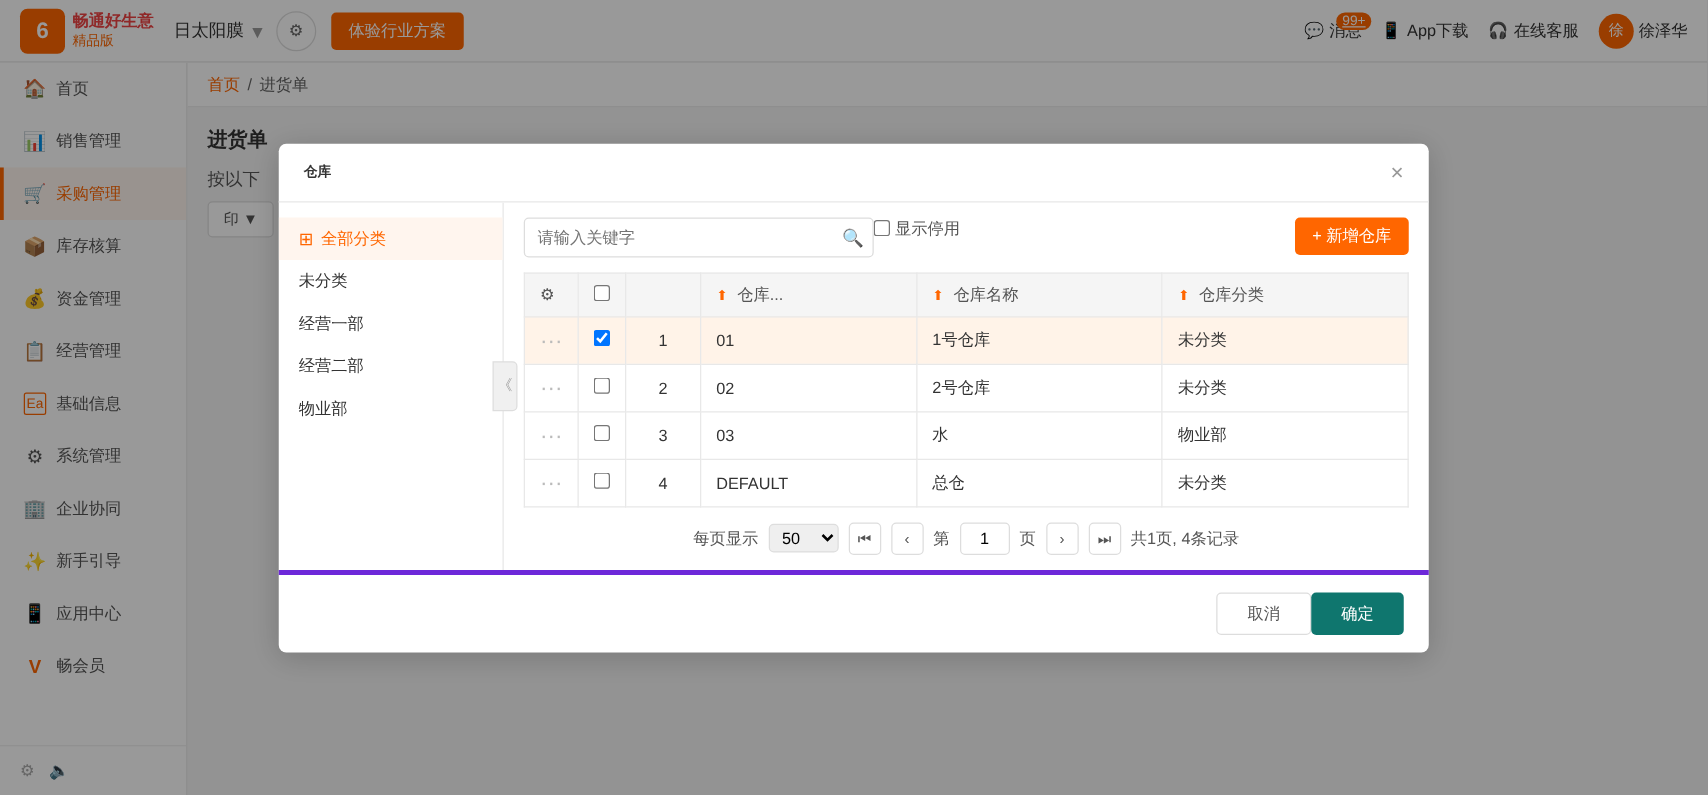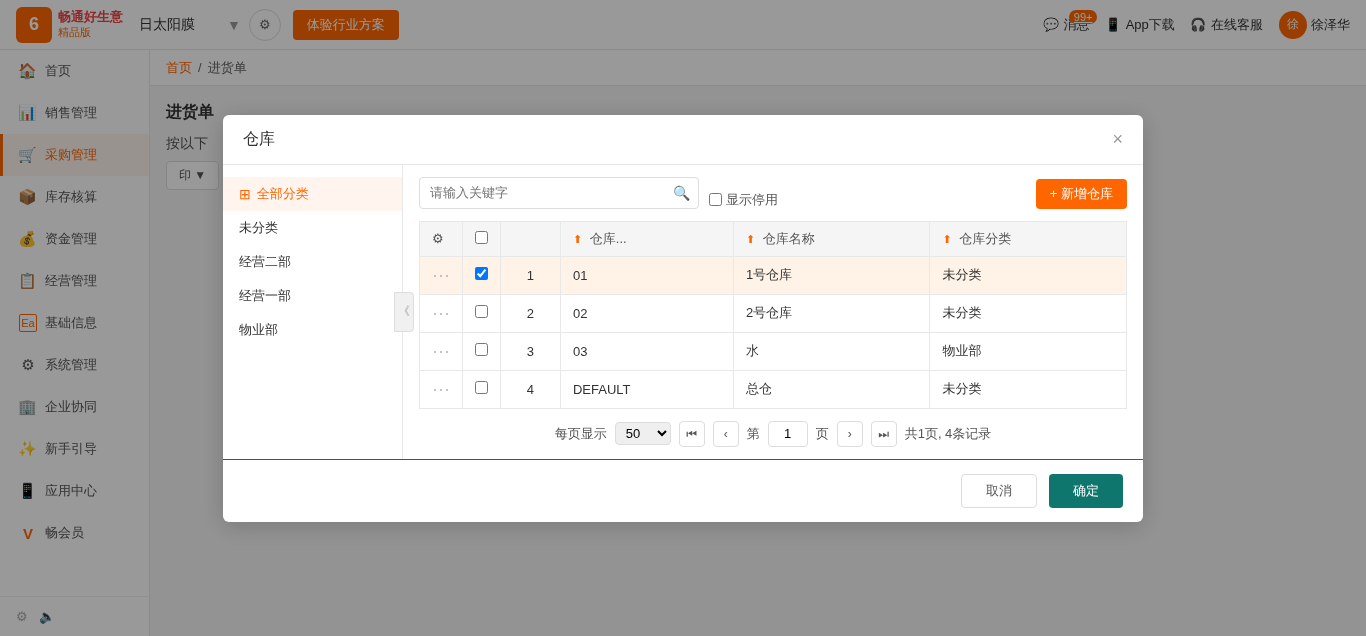--- a/index.html
+++ b/index.html
@@ -36,21 +36,20 @@
     }
     .logo-text { font-size: 13px; color: #ef4444; line-height: 1.3; font-weight: bold; }
     .logo-sub { font-size: 11px; color: #f60; }
     .topbar-store {
       display: flex;
       align-items: center;
       color: #333;
       font-size: 14px;
       margin-right: 8px;
       cursor: pointer;
-      gap: 28px;
     }
     .topbar-store .arrow { color: #999; margin-left: 4px; }
     .topbar-gear {
       width: 32px; height: 32px;
       border: 1px solid #ddd;
       border-radius: 50%;
       display: flex; align-items: center; justify-content: center;
       color: #666; cursor: pointer; margin-right: 12px;
     }
     .topbar-trial {
@@ -183,21 +182,21 @@
       flex-direction: column;
       box-shadow: 0 4px 24px rgba(0,0,0,0.18);
     }
     .modal-header {
       display: flex;
       align-items: center;
       justify-content: space-between;
       padding: 14px 20px;
       border-bottom: 1px solid #e8e8e8;
     }
-    .modal-title { font-size: 16px; font-weight: normal; color: #333; }
+    .modal-title { font-size: 11px; font-weight: bold; color: #333; }
     .modal-close {
       cursor: pointer;
       color: #999;
       font-size: 18px;
       line-height: 1;
     }
     .modal-body {
       display: flex;
       flex: 1;
       overflow: hidden;
@@ -240,22 +239,21 @@
 
     
     .table-panel {
       flex: 1;
       display: flex;
       flex-direction: column;
       padding: 12px 16px;
     }
     .table-toolbar {
       display: flex;
-      align-items: flex-end;
-      gap: 10px;
+      align-items: flex-start;
       margin-bottom: 12px;
     }
     .search-input-wrap {
       position: relative;
       flex: 1;
       max-width: 280px;
     }
     .search-input {
       width: 100%;
       height: 32px;
@@ -355,23 +353,22 @@
       border-radius: 4px;
       text-align: center;
       font-size: 13px;
       outline: none;
     }
 
     
     .modal-footer {
       display: flex;
       justify-content: flex-end;
-      gap: 12px;
       padding: 14px 20px;
-      border-top: 1px solid #6d28d9;
+      border-top: 4px solid #6d28d9;
     }
     .btn-cancel {
       border: 1px solid #ddd;
       background: #fff;
       color: #555;
       border-radius: 4px;
       padding: 7px 24px;
       font-size: 13px;
       cursor: pointer;
     }
@@ -545,24 +542,24 @@
 
       <div class="tree-panel">
         <div class="tree-item selected">
           <span class="tree-item-icon tree-item-grid">⊞</span>
           <span>全部分类</span>
         </div>
         <div class="tree-item">
           <span>未分类</span>
         </div>
         <div class="tree-item">
-          <span>经营二部</span>
+          <span>经营一部</span>
         </div>
         <div class="tree-item">
-          <span>经营一部</span>
+          <span>经营二部</span>
         </div>
         <div class="tree-item">
           <span>物业部</span>
         </div>
         <div class="tree-collapse">《</div>
       </div>
 
       <div class="table-panel">
 
         <div class="table-toolbar">

